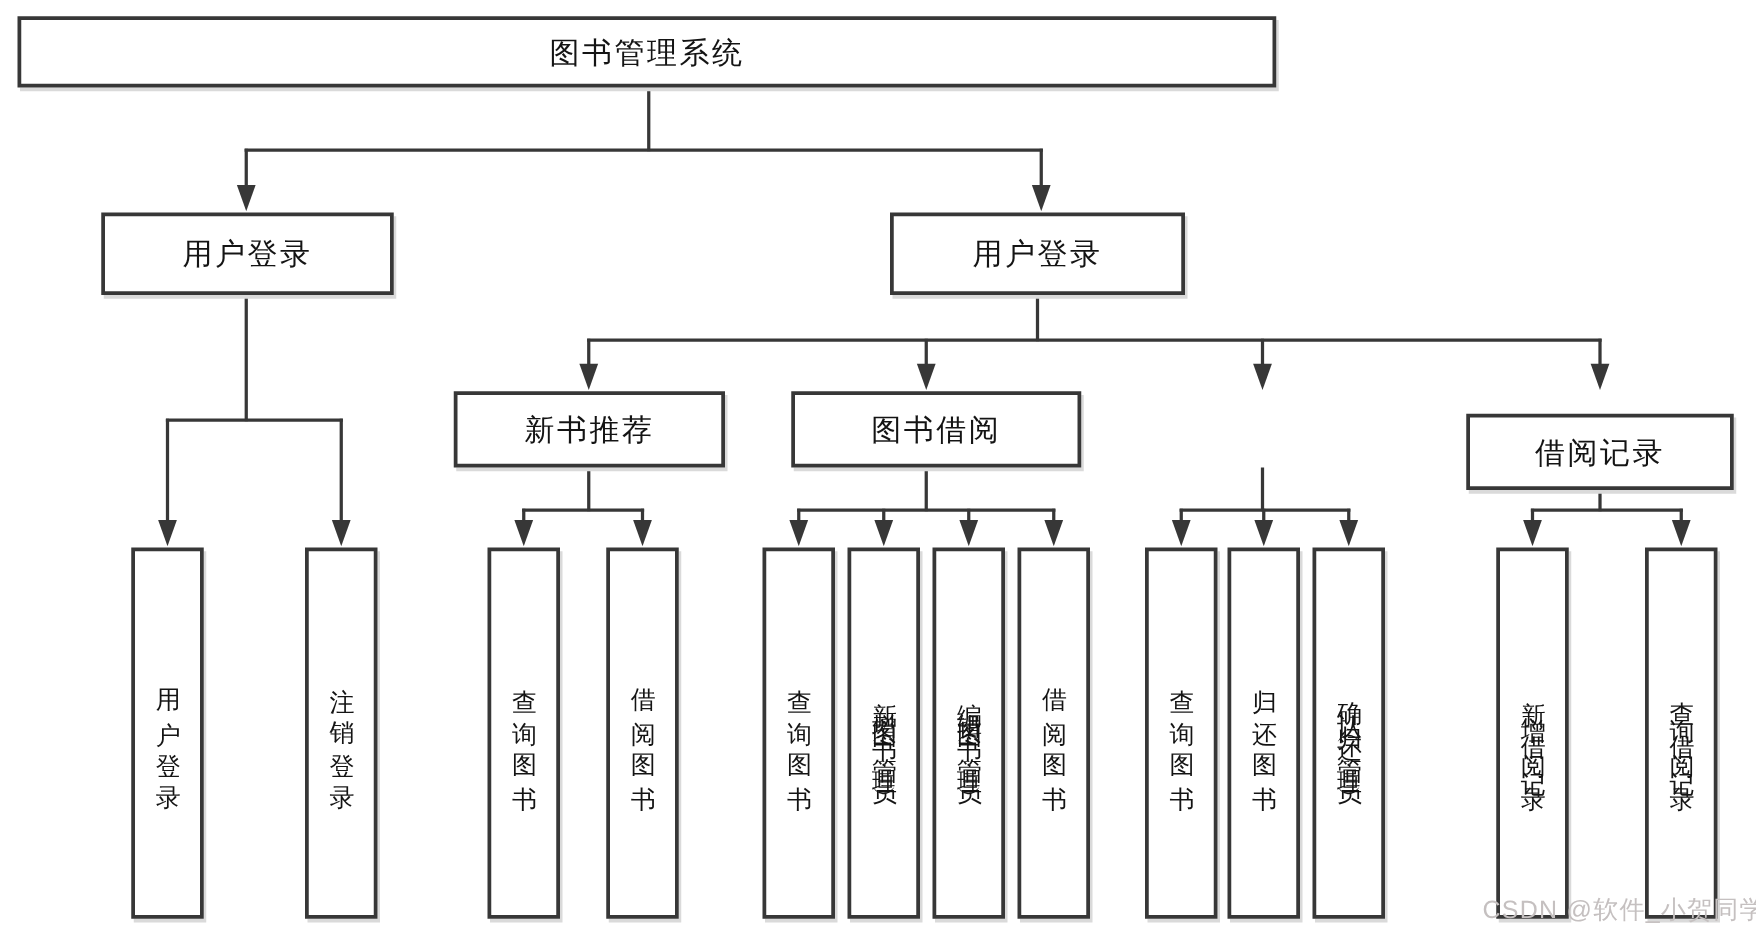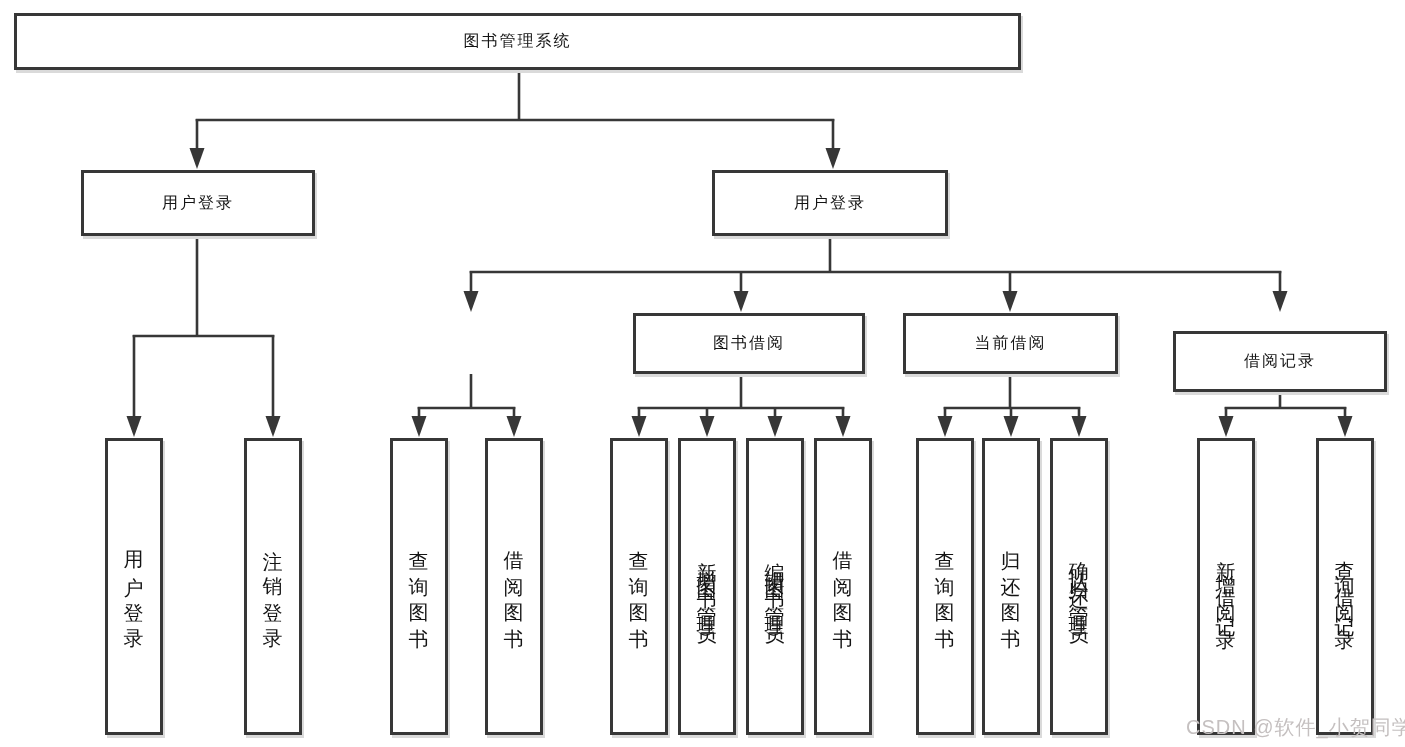--- a/index.html
+++ b/index.html
@@ -16,21 +16,21 @@
     box-sizing:border-box;
     background:#ffffff;
     border:3px solid #373737;
     box-shadow:2px 3px 0 #dadada;
     display:flex;
     align-items:center;
     justify-content:center;
     color:#141414;
     z-index:2;
   }
-  .h{font-size:16px;letter-spacing:2px;white-space:nowrap;}
+  .h{font-size:24px;letter-spacing:2px;white-space:nowrap;}
   .v{
     writing-mode:vertical-rl;
     text-orientation:mixed;
     font-size:20px;
     line-height:1;
   }
   .ls-wide{letter-spacing:26px;}
   .ls-med{letter-spacing:14px;}
   .ls-narrow{letter-spacing:9px;}
   .watermark{
@@ -115,22 +115,22 @@
       <polygon points="1218.5,416 1233.5,416 1226,437"></polygon>
       <polygon points="1337.5,416 1352.5,416 1345,437"></polygon>
     </g>
   </svg>
 
   <div class="node h" style="left:14px;top:13px;width:1007px;height:57px">图书管理系统</div>
 
   <div class="node h" style="left:81px;top:170px;width:234px;height:66px">用户登录</div>
   <div class="node h" style="left:712px;top:170px;width:236px;height:66px">用户登录</div>
 
+  <div class="node h" style="left:363px;top:313px;width:217px;height:61px">新书推荐</div>
   <div class="node h" style="left:633px;top:313px;width:232px;height:61px">图书借阅</div>
-  <div class="node h" style="left:903px;top:313px;width:215px;height:61px">当前借阅</div>
   <div class="node h" style="left:1173px;top:331px;width:214px;height:61px">借阅记录</div>
 
   <div class="node v ls-wide" style="left:105px;top:438px;width:58px;height:297px">用户登录</div>
   <div class="node v ls-wide" style="left:244px;top:438px;width:58px;height:297px">注销登录</div>
 
   <div class="node v ls-wide" style="left:390px;top:438px;width:58px;height:297px">查询图书</div>
   <div class="node v ls-wide" style="left:485px;top:438px;width:58px;height:297px">借阅图书</div>
 
   <div class="node v ls-wide" style="left:610px;top:438px;width:58px;height:297px">查询图书</div>
   <div class="node v ls-narrow" style="left:678px;top:438px;width:58px;height:297px">新增图书（管理员）</div>

